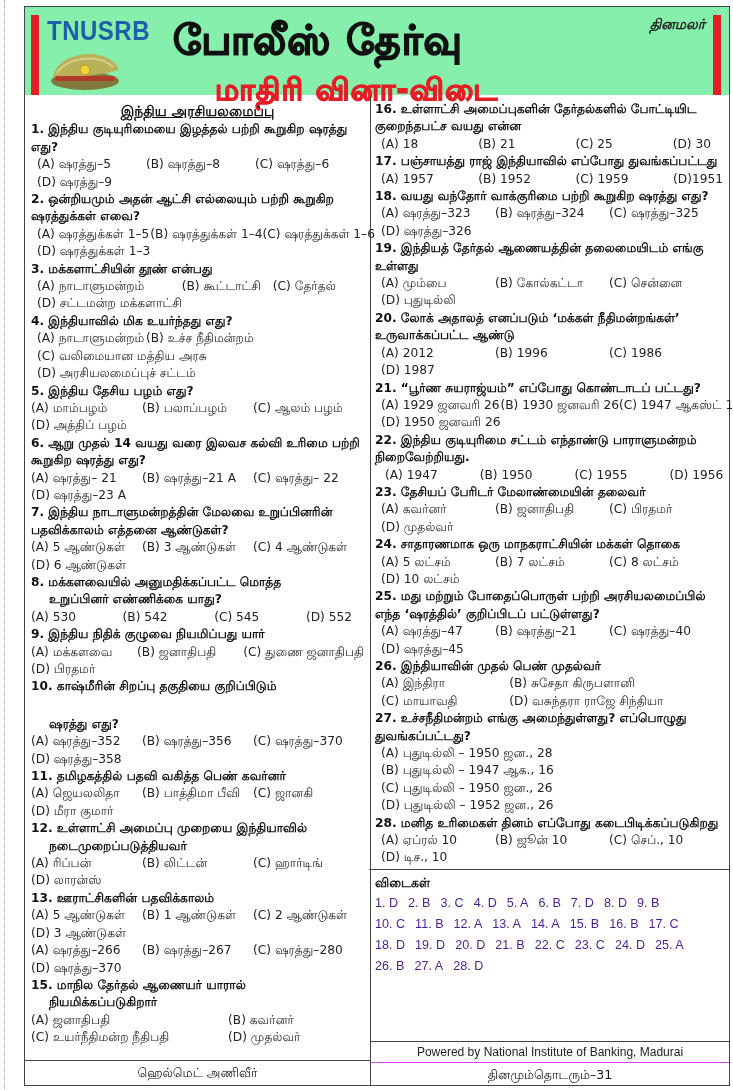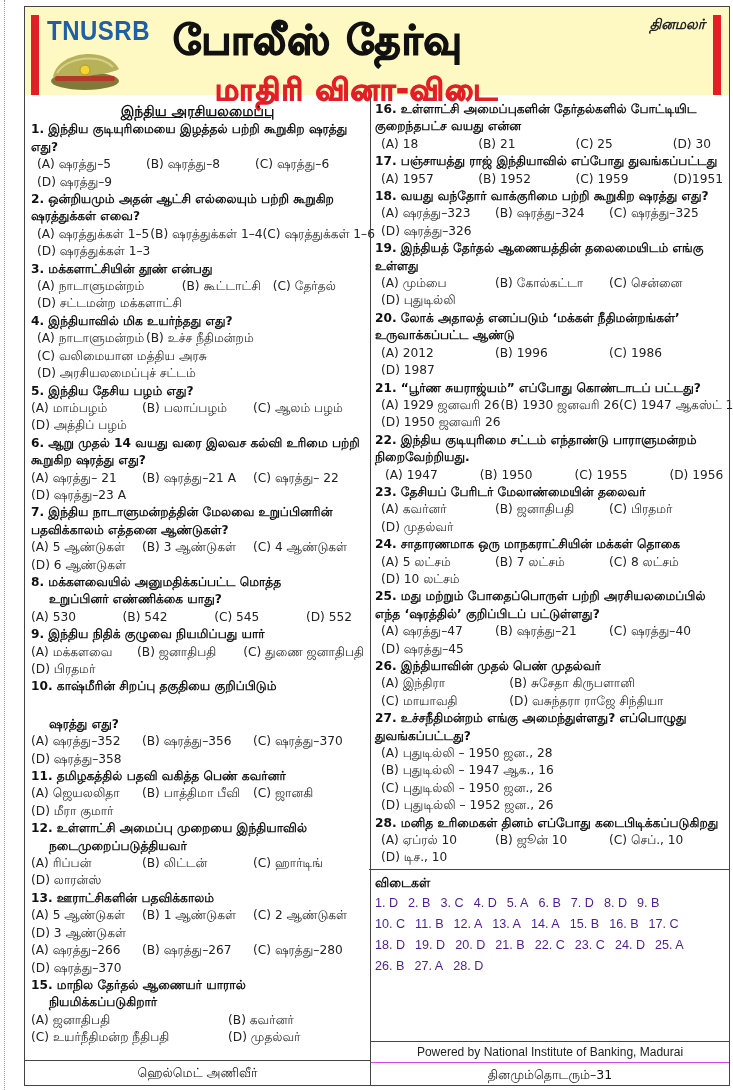--- a/index.html
+++ b/index.html
@@ -4,21 +4,21 @@
 <style>
   * { box-sizing: border-box; margin: 0; padding: 0; }
   html, body { width: 733px; height: 1090px; background: #ffffff; overflow: hidden; }
   body { font-family: "DejaVu Sans", "Liberation Sans", sans-serif; color: #111; position: relative; }
 
   .dotted-left { position: absolute; left: 4px; top: 0; bottom: 0; border-left: 1px dotted #999; }
 
   .page { position: absolute; left: 24px; top: 6px; width: 706px; height: 1080px; border: 1px solid #444; }
 
   
-  .header { position: absolute; left: 0; top: 0; width: 704px; height: 88px; background: #fef9c3; }
+  .header { position: absolute; left: 0; top: 0; width: 704px; height: 88px; background: #86efac; }
   .red-bar-left { position: absolute; left: 6px; top: 8px; width: 8px; height: 80px; background: #e31e24; }
   .red-bar-right { position: absolute; right: 8px; top: 8px; width: 8px; height: 80px; background: #e31e24; }
   .tnusrb { position: absolute; left: 22px; top: 8px; font-family: "Liberation Sans", sans-serif; font-weight: bold; font-size: 24px; color: #1e5fa8; letter-spacing: 0.5px; transform: scaleY(1.15); transform-origin: top left; }
   .cap { position: absolute; left: 22px; top: 36px; width: 76px; height: 50px; }
   .title-main { position: absolute; left: 148px; top: 10px; font-family: "DejaVu Sans", sans-serif; font-weight: 900; font-size: 40px; color: #111; letter-spacing: 1px; -webkit-text-stroke: 1.5px #111; }
   .title-sub { position: absolute; left: 190px; top: 65px; font-family: "DejaVu Sans", sans-serif; font-weight: 900; font-size: 30px; color: #e31e24; letter-spacing: 1px; -webkit-text-stroke: 1.2px #e31e24; }
   .dinamalar { position: absolute; right: 24px; top: 9px; font-size: 14px; font-weight: bold; color: #222; font-style: italic; }
 
   
   .col { position: absolute; top: 90px; font-size: 12.2px; line-height: 17.4px; }

